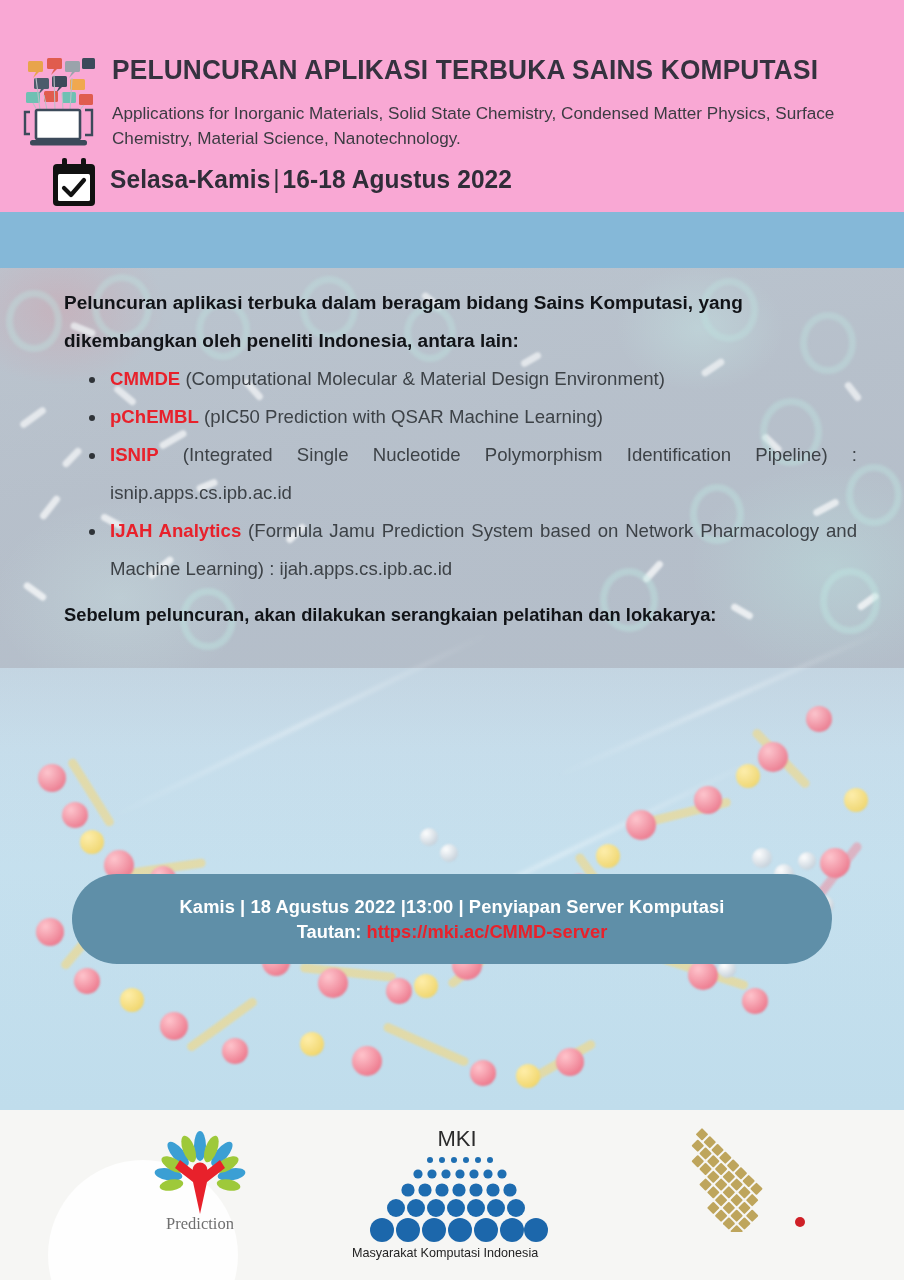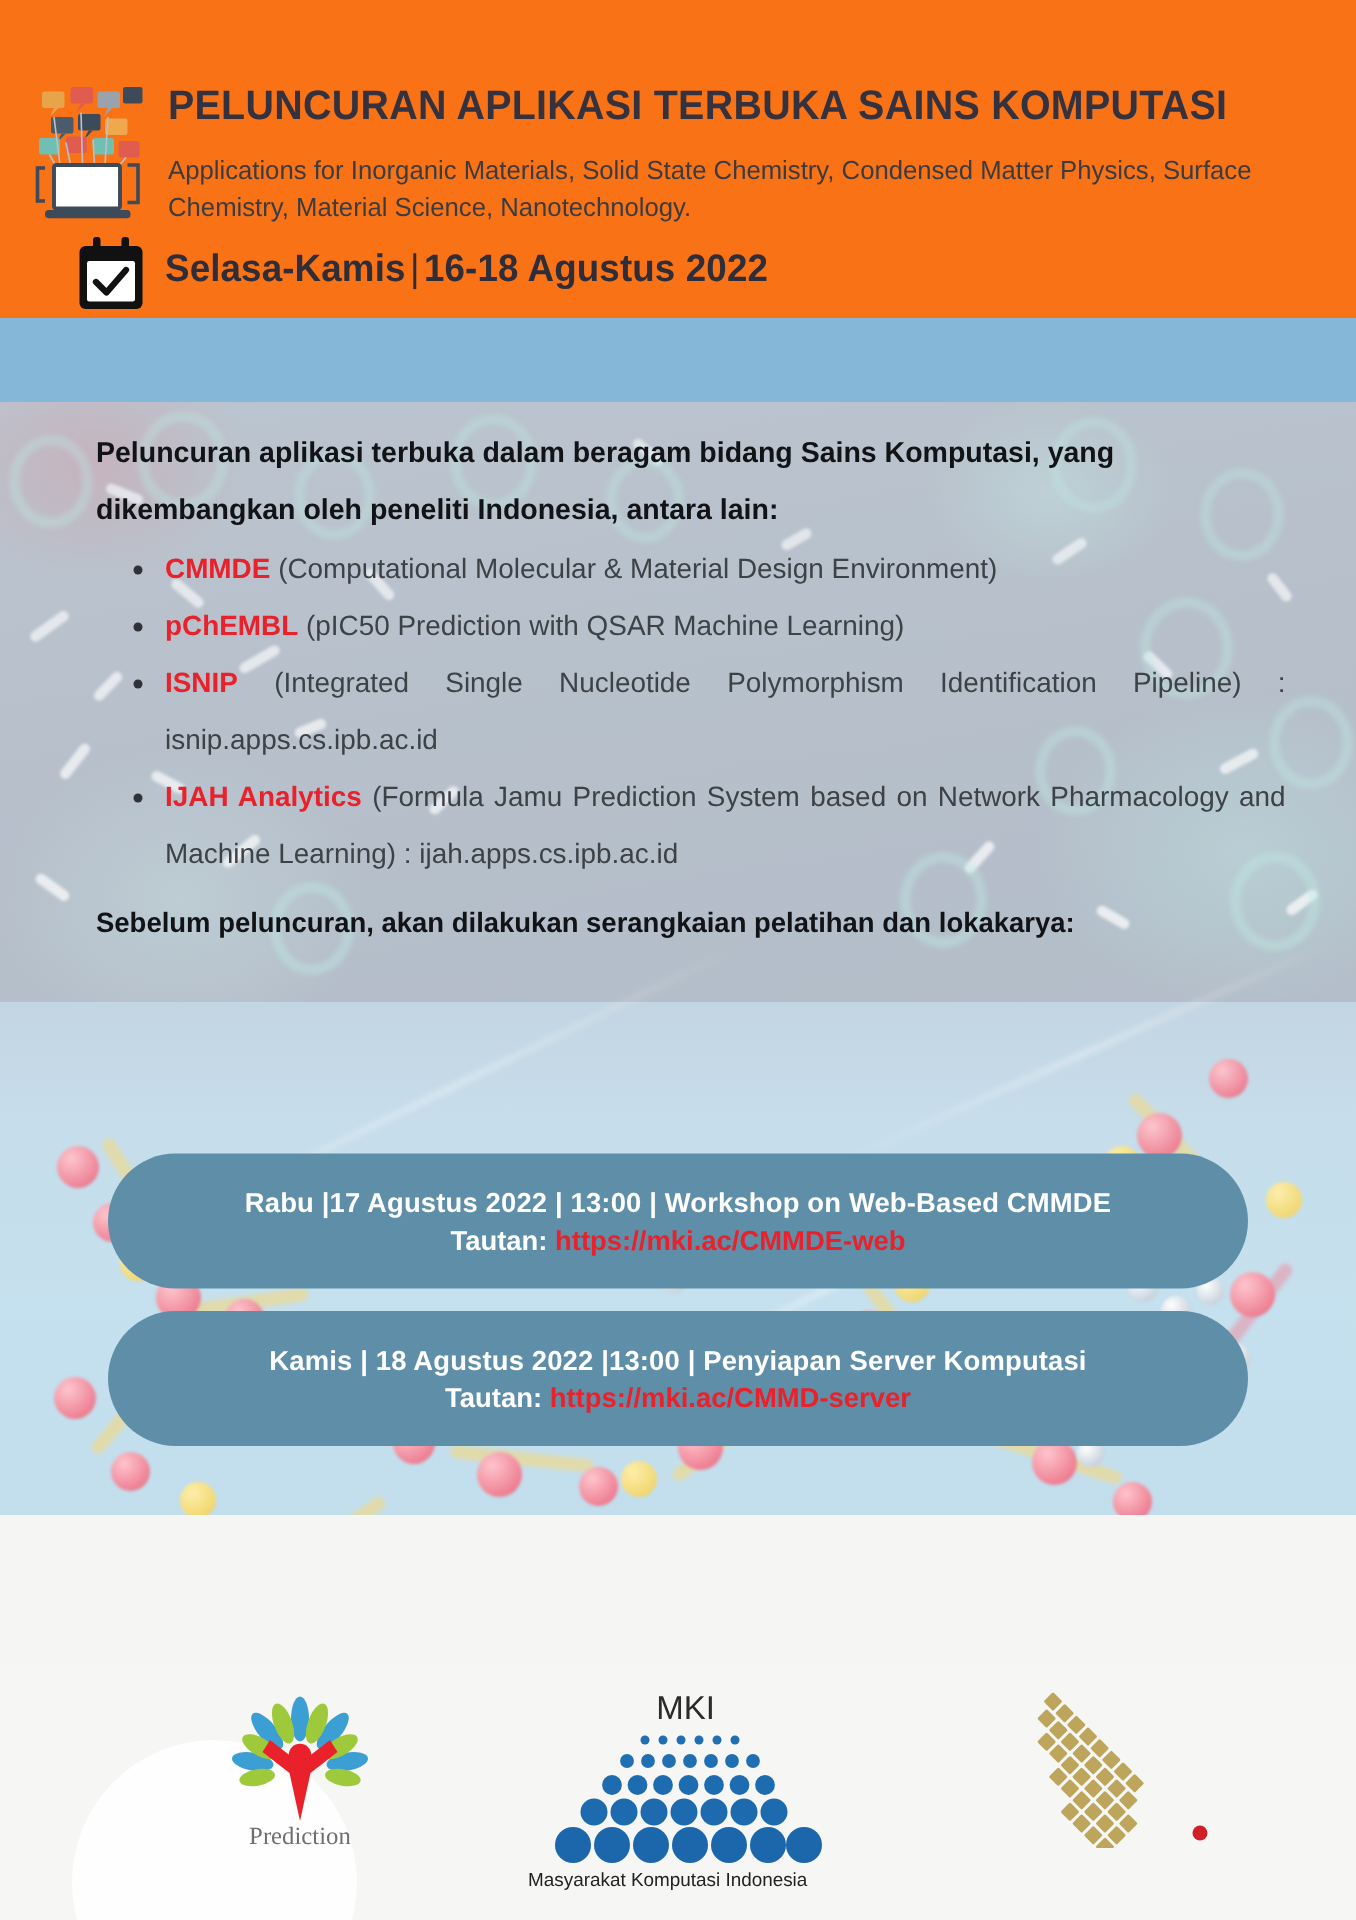--- a/index.html
+++ b/index.html
@@ -18,21 +18,21 @@
     height: 1280px;
     background: #f5f5f3;
     overflow: hidden;
   }
 
   
   .header {
     position: absolute;
     left: 0; top: 0;
     width: 904px; height: 212px;
-    background: #f97316;
+    background: #f9a8d4;
   }
 
   .hdr-devices-icon {
     position: absolute;
     left: 16px; top: 52px;
     width: 86px; height: 96px;
   }
 
   .hdr-cal-icon {
     position: absolute;
@@ -86,21 +86,21 @@
     position: absolute;
     left: 0; top: 212px;
     width: 904px; height: 56px;
     background: #85b8d8;
   }
 
   
   .body-area {
     position: absolute;
     left: 0; top: 268px;
-    width: 904px; height: 742px;
+    width: 904px; height: 842px;
     overflow: hidden;
     background: #bef264;
     text-decoration: underline;
   }
 
   
   .bg-upper {
     position: absolute;
     left: 0; top: 0; width: 904px; height: 430px;
     background:
@@ -521,27 +521,20 @@
         </li>
         <li>
           <span class="appname">IJAH Analytics</span>
           <span>(Formula Jamu Prediction System based on Network Pharmacology and Machine Learning) : ijah.apps.cs.ipb.ac.id</span>
         </li>
       </ul>
 
       <div class="subhead">Sebelum peluncuran, akan dilakukan serangkaian pelatihan dan lokakarya:</div>
 
 
-      <div class="card" id="card1">
-        <div class="line1">Rabu |17 Agustus 2022 | 13:00 | Workshop on Web-Based CMMDE</div>
-        <div class="line2">
-          <span>Tautan:</span>
-          <span class="lnk">https://mki.ac/CMMDE-web</span>
-        </div>
-      </div>
 
       <div class="card" id="card2">
         <div class="line1">Kamis | 18 Agustus 2022 |13:00  | Penyiapan Server Komputasi</div>
         <div class="line2">
           <span>Tautan:</span>
           <span class="lnk">https://mki.ac/CMMD-server</span>
         </div>
       </div>
 
     </div>

